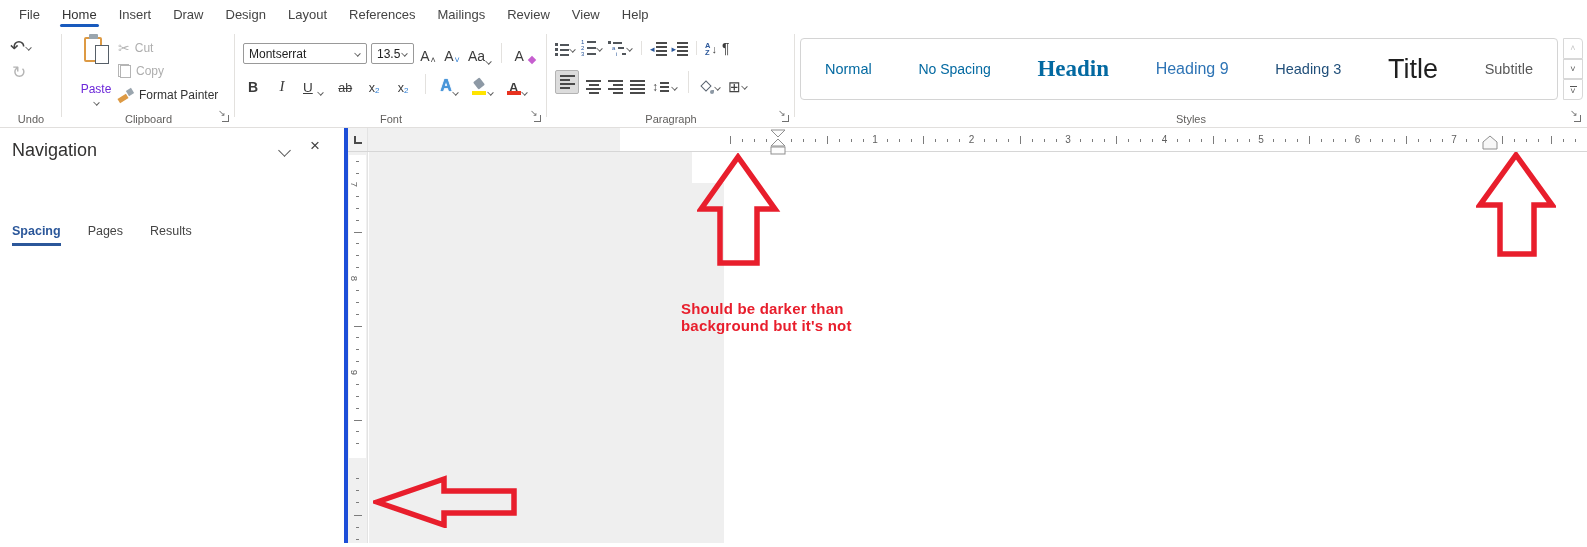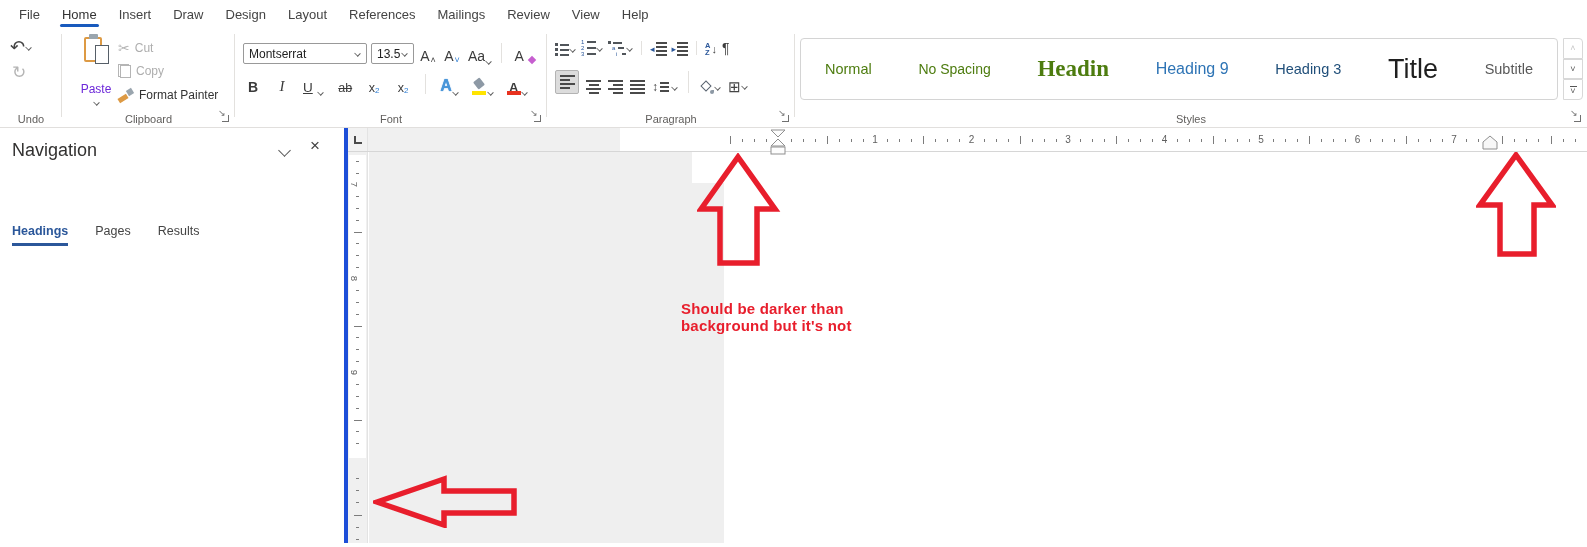--- a/index.html
+++ b/index.html
@@ -89,21 +89,21 @@
   .ic-ind .tri{font-size:9px;color:#2b579a;line-height:9px;}
   .ic-sp{display:flex;align-items:center;gap:2px;}
   .ic-sp .ud{font-size:12px;color:#444;}
   .ic-shade{position:relative;width:15px;height:14px;}
   .ic-shade .bkt{position:absolute;left:3px;top:2px;width:8px;height:8px;border:1.5px solid #5a6470;transform:rotate(45deg);background:#fff;}
   .ic-shade .drop{position:absolute;right:0;bottom:0;width:4px;height:4px;background:#8d99a5;border-radius:50% 0 50% 50%;}
   .ic-borders{font-size:15px;color:#444;line-height:15px;}
 
   
   #styles-box{position:absolute;left:5px;top:10px;width:758px;height:62px;border:1px solid #d4d4d4;border-radius:4px;background:#fff;display:flex;align-items:center;justify-content:space-between;padding:0 24px;}
-  .style-item{white-space:nowrap;cursor:default;color:#4d7c0f;}
+  .style-item{white-space:nowrap;cursor:default;color:#0369a1;}
   .st-normal{font-size:14.5px;}
   .st-nospacing{font-size:14px;}
   .st-heading1{font-family:"Liberation Serif",serif;font-weight:bold;font-size:23px;max-width:96px;overflow:hidden;}
   .st-heading2{font-size:16px;color:#2E74B5;}
   .st-heading3{font-size:14.5px;color:#1F4E79;}
   .st-title{font-size:27px;font-weight:400;color:#1f1f1f;}
   .st-subtitle{font-size:14.5px;color:#595959;}
   #styles-scroll{position:absolute;left:768px;top:10px;width:20px;height:62px;display:flex;flex-direction:column;}
   #styles-scroll .sbtn{flex:1;border:1px solid #d8d8d8;background:#fff;display:flex;align-items:center;justify-content:center;font-size:9px;color:#555;}
   #styles-scroll .sbtn.dis{color:#c8c8c8;}
@@ -484,21 +484,21 @@
   </div>
 </div>
 
 <div id="navpane">
   <div id="nav-title">Navigation</div>
   <span id="nav-collapse"></span>
   <span id="nav-close">×</span>
   <div id="nav-tabs">
 
       <div class="nav-tab active">
-        <span>Headings</span>
+        <span>Spacing</span>
       </div>
 
       <div class="nav-tab">
         <span>Pages</span>
       </div>
 
       <div class="nav-tab">
         <span>Results</span>
       </div>
     </div>

